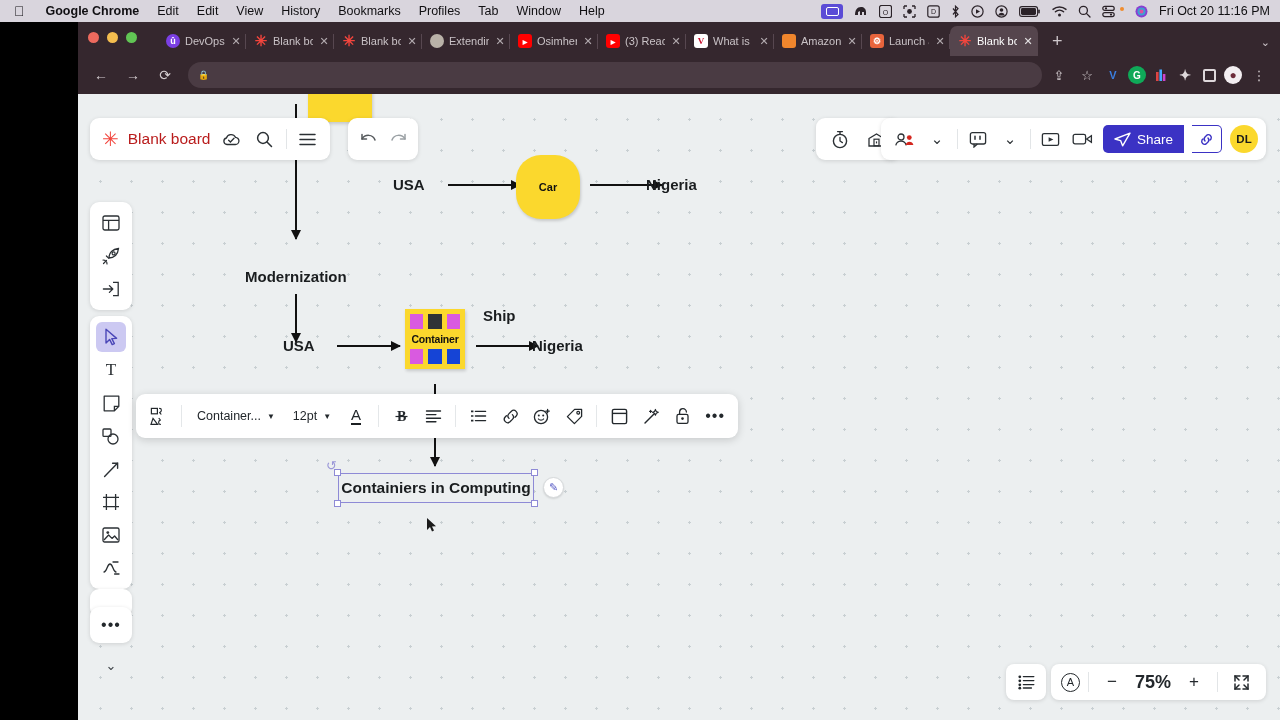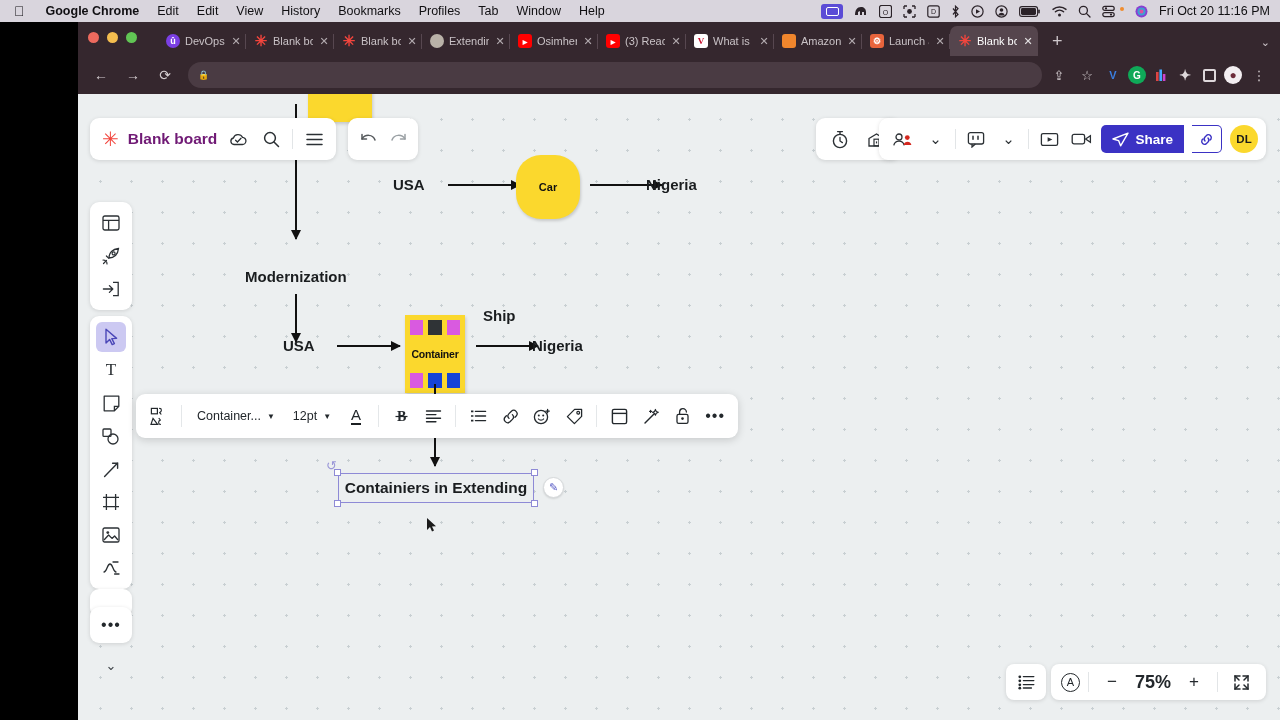--- a/index.html
+++ b/index.html
@@ -132,38 +132,38 @@
   }
   .rot-arrow { position: absolute; color: #9b98d8; font-size: 13px; }
 
   
   .hdr-left {
     position: absolute; left: 12px; top: 24px; height: 42px; background: #fff; border-radius: 9px;
     display: flex; align-items: center; padding: 0 10px 0 12px; gap: 9px;
     box-shadow: 0 1px 4px rgba(0,0,0,.13);
   }
   .lucid-logo { color: #f2453d; font-size: 20px; line-height: 1; }
-  .board-title { font-size: 15.5px; font-weight: bold; color: #701a75; }
+  .board-title { font-size: 15.5px; font-weight: normal; color: #b91c1c; }
   .hic { color: #2b3034; font-size: 15px; width: 24px; height: 24px; display: flex; align-items: center; justify-content: center; }
   .vsep { width: 1px; height: 20px; background: #e2e5e7; }
   .hdr-undo {
     position: absolute; left: 270px; top: 24px; height: 42px; background: #fff; border-radius: 9px;
     display: flex; align-items: center; padding: 0 8px; gap: 6px; box-shadow: 0 1px 4px rgba(0,0,0,.13);
   }
   .hdr-timer {
     position: absolute; right: 380px; top: 24px; height: 42px; background: #fff; border-radius: 9px;
     display: flex; align-items: center; padding: 0 12px; gap: 12px; box-shadow: 0 1px 4px rgba(0,0,0,.13);
   }
   .hdr-right {
     position: absolute; right: 14px; top: 24px; height: 42px; background: #fff; border-radius: 9px;
     display: flex; align-items: center; padding: 0 8px 0 12px; gap: 8px; box-shadow: 0 1px 4px rgba(0,0,0,.13);
   }
   .share-btn {
     height: 28px; background: #3b32c4; color: #fff; border-radius: 5px 0 0 5px;
-    display: flex; align-items: center; gap: 6px; padding: 0 11px; font-size: 13.5px; font-weight: bold;
+    display: flex; align-items: center; gap: 6px; padding: 0 11px; font-size: 13.5px; font-weight: normal;
   }
   .share-link {
     height: 28px; width: 30px; background: #fff; border: 1.5px solid #3b32c4; border-left: none;
     border-radius: 0 5px 5px 0; display: flex; align-items: center; justify-content: center;
     color: #3b32c4; font-size: 13px;
   }
   .avatar {
     width: 28px; height: 28px; border-radius: 50%; background: #fbd82d; color: #1b1b1b;
     display: flex; align-items: center; justify-content: center; font-size: 11.5px; font-weight: bold;
   }
@@ -426,21 +426,21 @@
         <div class="sticky" style="left:438px; top:61px; width:64px; height:64px;border-radius:25px;">Car</div>
         <div class="arrow-h" style="left:512px; top:90px; width:72px;"></div>
         <div class="lbl" style="left:568px; top:82px;">Nigeria</div>
 
         <div class="lbl" style="left:167px; top:174px;">Modernization</div>
         <div class="arrow-v" style="left:217px; top:200px; height:48px;"></div>
 
         <div class="lbl" style="left:205px; top:243px;">USA</div>
         <div class="arrow-h" style="left:259px; top:251px; width:63px;"></div>
 
-        <div class="container-note" style="left:327px; top:221px; width:60px; height:78px;">
+        <div class="container-note" style="left:327px; top:215px; width:60px; height:60px;">
           <div class="sq-row">
             <div class="sq m"></div>
             <div class="sq d"></div>
             <div class="sq m"></div>
           </div>
           <div class="cname">Container</div>
           <div class="sq-row">
             <div class="sq m"></div>
             <div class="sq b"></div>
             <div class="sq b"></div>
@@ -448,21 +448,21 @@
         </div>
 
         <div class="lbl" style="left:405px; top:213px;">Ship</div>
         <div class="arrow-h" style="left:398px; top:251px; width:62px;"></div>
         <div class="lbl" style="left:454px; top:243px;">Nigeria</div>
 
         <div class="arrow-v" style="left:356px; top:290px; height:82px;"></div>
 
         <div class="selbox" style="left:260px; top:379px; width:196px; height:30px;">
           <div class="inner">
-            <span class="txt">Containiers in Extending</span>
+            <span class="txt">Containiers in Computing</span>
           </div>
           <div class="handle" style="left:-4px; top:-4px;"></div>
           <div class="handle" style="right:-4px; top:-4px;"></div>
           <div class="handle" style="left:-4px; bottom:-4px;"></div>
           <div class="handle" style="right:-4px; bottom:-4px;"></div>
         </div>
         <div class="rot-arrow" style="left:248px; top:364px;">↺</div>
         <div class="rotate-btn" style="left:465px; top:383px;">✎</div>
 
         <div style="position:absolute; left:348px; top:423px;">

